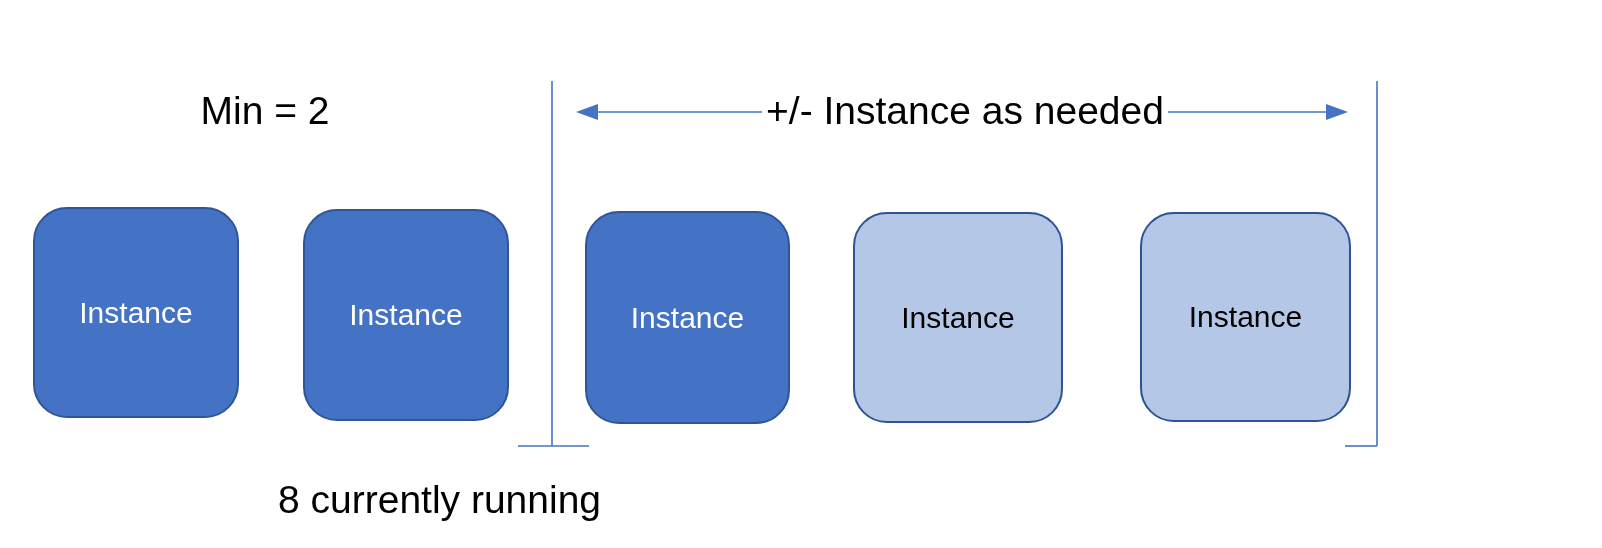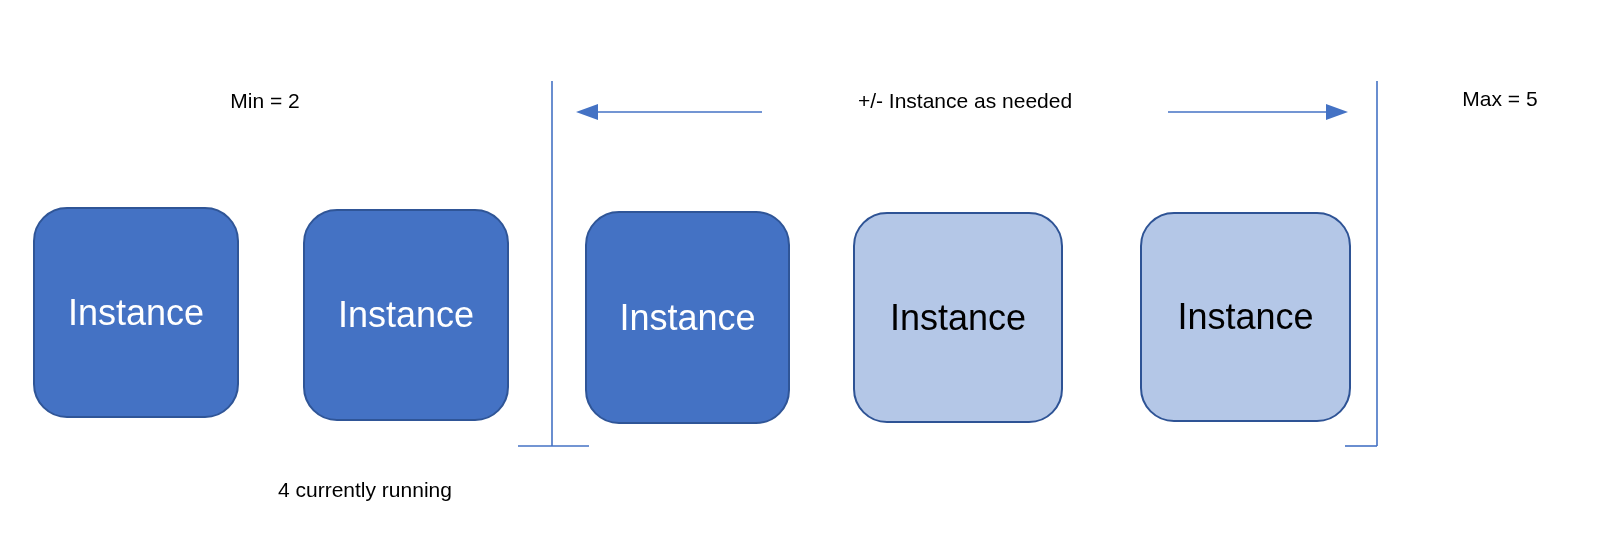--- a/index.html
+++ b/index.html
@@ -18,38 +18,38 @@
   }
   .overlay-svg {
     position: absolute;
     left: 0;
     top: 0;
     width: 1602px;
     height: 548px;
   }
   .label {
     position: absolute;
-    font-size: 21px;
+    font-size: 39px;
     line-height: 1.2;
     color: var(--label-text, #000);
     white-space: nowrap;
   }
   .min-label   { left: 150px; top: 88px; width: 230px; text-align: center; }
   .scale-label { left: 560px; top: 88px; width: 810px; text-align: center; }
   .max-label   { left: 1410px; top: 86px; width: 180px; text-align: center; }
   .caption     { left: 278px; top: 477px; }
 
   .instance-box {
     position: absolute;
     border-radius: 34px;
     border: 2px solid;
     display: flex;
     align-items: center;
     justify-content: center;
-    font-size: 36px;
+    font-size: 30px;
     box-sizing: border-box;
   }
   .instance-box.running {
     background: var(--instance-running-fill, #4472C4);
     border-color: var(--instance-running-border, #2F5597);
     color: var(--instance-running-text, #fff);
   }
   .instance-box.available {
     background: var(--instance-available-fill, #B4C7E7);
     border-color: var(--instance-available-border, #2E5395);
@@ -92,23 +92,22 @@
     <g>
       <line class="line-stroke" x1="1168" y1="112" x2="1326" y2="112"></line>
       <polygon class="arrow-fill" points="1348,112 1326,104 1326,120"></polygon>
     </g>
   </svg>
 
   <div class="label min-label">Min = 2</div>
 
   <div class="label scale-label">+/- Instance as needed</div>
 
-  <div class="label max-label">Max = 5</div>
 
-  <div class="label caption">4 currently running</div>
+  <div class="label caption">8 currently running</div>
 
   <div class="instance-box running box-1">
     <span>Instance</span>
   </div>
   <div class="instance-box running box-2">
     <span>Instance</span>
   </div>
   <div class="instance-box running box-3">
     <span>Instance</span>
   </div>

